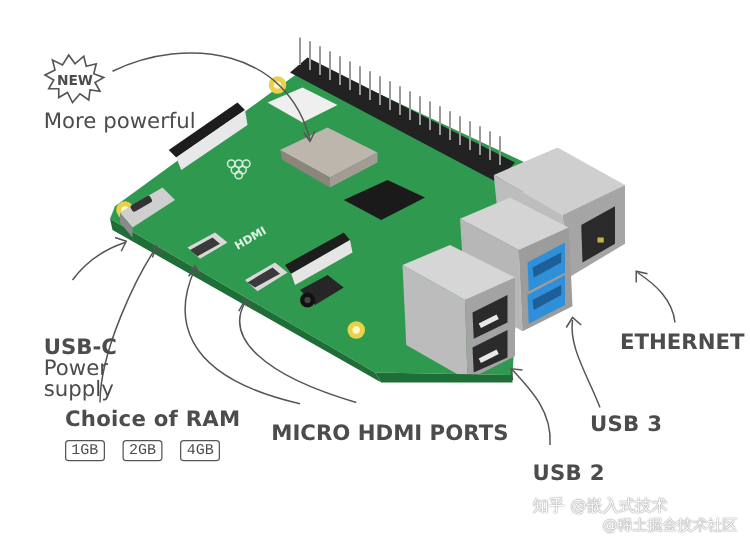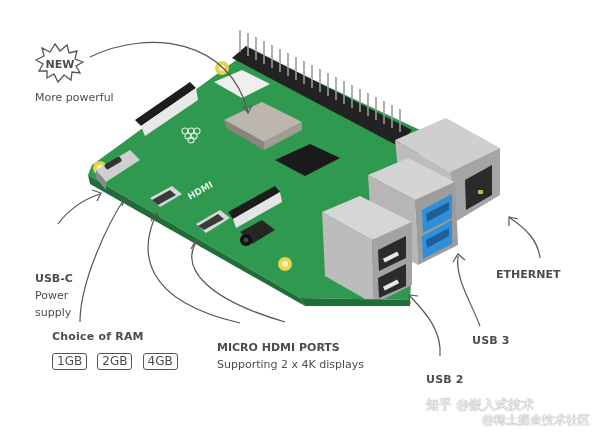--- a/index.html
+++ b/index.html
@@ -1,19 +1,19 @@
 <!DOCTYPE html>
 <html><head>
 <meta charset="utf-8">
 <style>
   html, body { margin:0; padding:0; background:#ffffff; }
   body { width:600px; height:432px; position:relative; overflow:hidden;
          font-family:"DejaVu Sans", "Liberation Sans", sans-serif; color:#4a4a4a; }
   .abs { position:absolute; }
-  .label { position:absolute; font-size:11px; line-height:17px; color:#4c4c4c; white-space:nowrap; }
+  .label { position:absolute; font-size:17px; line-height:17px; color:#4c4c4c; white-space:nowrap; }
   .label.bold { font-weight:bold; letter-spacing:0.2px; }
   .ram-box { display:inline-block; border:1.3px solid #555; border-radius:3px;
              font-size:12px; line-height:15px; padding:0 4px; margin-right:5px; color:#4c4c4c; }
   #art { position:absolute; left:0; top:0; }
   .wm { position:absolute; font-size:13px; color:#ffffff; white-space:nowrap;
         text-shadow: 0 0 1px #888, 0 0 1px #888; }
 </style>
 </head>
 <body>
 
@@ -164,29 +164,28 @@
   <div>More powerful</div>
 </div>
 
 <div class="label" style="left:35px; top:230px;">
   <div class="bold" style="font-weight:bold;margin-top:40px;">USB-C</div>
   <div>Power</div>
   <div>supply</div>
 </div>
 
 <div class="label bold" style="left:52px; top:328px;">Choice of RAM</div>
-<div class="abs" style="left:52px; top:350px;">
+<div class="abs" style="left:52px; top:350px;font-family:Liberation Mono, monospace;">
   <span class="ram-box">1GB</span>
   <span class="ram-box">2GB</span>
   <span class="ram-box">4GB</span>
 </div>
 
 <div class="label" style="left:217px; top:339px;">
   <div style="font-weight:bold;">MICRO HDMI PORTS</div>
-  <div>Supporting 2 x 4K displays</div>
 </div>
 
 <div class="label bold" style="left:426px; top:371px;">USB 2</div>
 <div class="label bold" style="left:472px; top:332px;">USB 3</div>
 
 <div class="label" style="left:496px; top:266px;">
   <div style="font-weight:bold;">ETHERNET</div>
 </div>
 
 <div class="wm" style="left:426px; top:396px;">知乎 @嵌入式技术</div>

